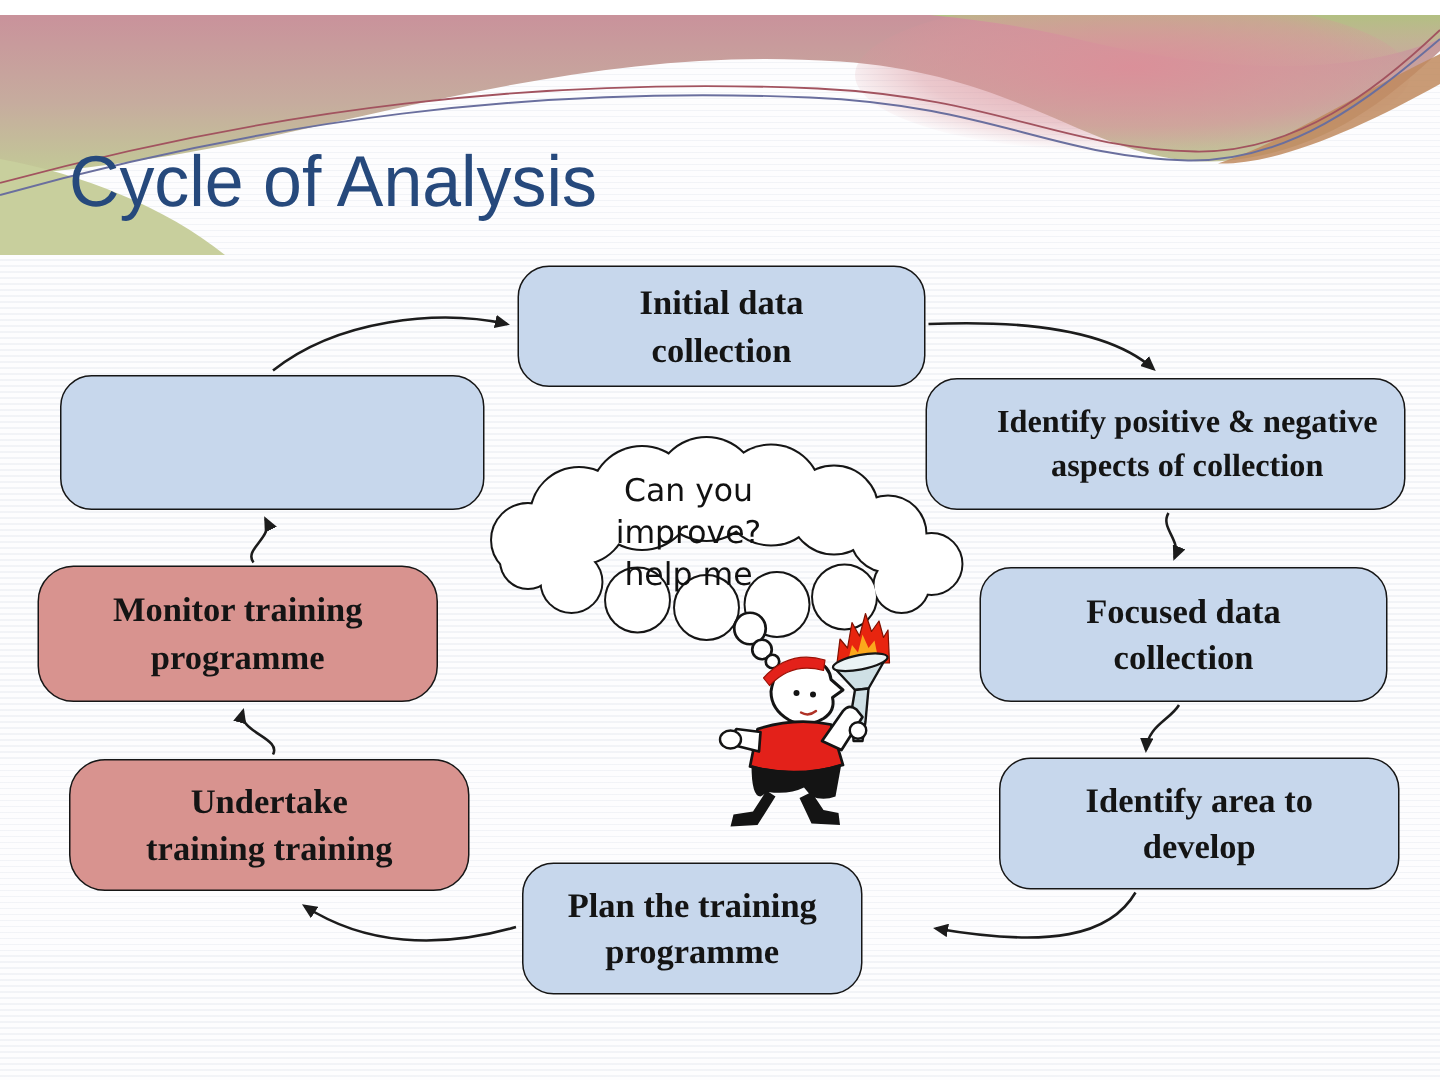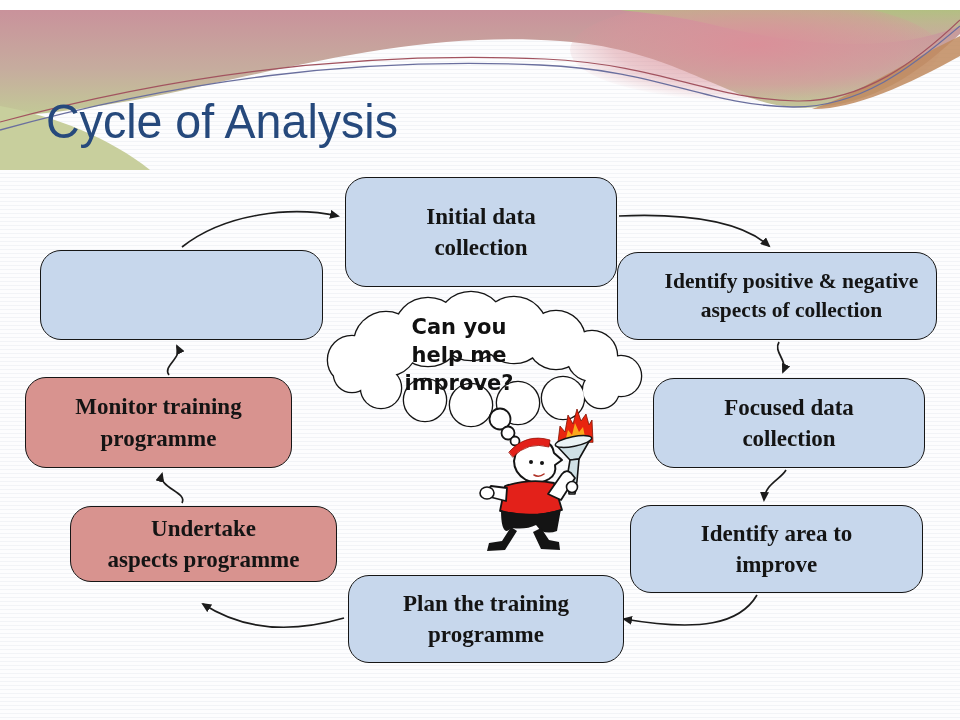--- a/index.html
+++ b/index.html
@@ -28,26 +28,26 @@
     display:flex;flex-direction:column;justify-content:center;align-items:center;
     text-align:center;
     border:1.8px solid var(--box_border,#161616);
     border-radius:21px;
     font-family:"Liberation Serif","DejaVu Serif",serif;
     font-weight:bold;font-size:23px;line-height:1.35;color:#141414;
     padding:2px 6px;
   }
   .box span{display:block;white-space:nowrap;}
   .box.blue{background:var(--blue_box_fill,#C7D7EC);}
-  .box.pink{background:var(--pink_box_fill,#D8938F);}
+  .box.pink{background:var(--pink_box_fill,#D8938F);border-radius:24px;}
   .box.small-text{font-size:21.5px;padding-left:35px;}
   .thought-text{
     position:absolute;left:396px;top:303px;width:126px;
     text-align:center;font-family:"DejaVu Sans",sans-serif;
-    font-weight:bold;font-size:21px;line-height:28px;color:#111111;
+    font-weight:normal;font-size:21px;line-height:28px;color:#111111;
   }
   .thought-text span{display:block;white-space:nowrap;}
 </style>
 </head>
 <body>
 
 <div class="slide">
 
   <svg class="banner" width="960" height="160" viewBox="0 0 960 160" aria-hidden="true">
     <defs>
@@ -154,52 +154,52 @@
       <path d="M541,518 L549,530 L559,532 L560,540 L541,539 L533,522 Z" fill="#141414"></path>
       <path d="M548,484 L562,464 Q566,459 571,463 L575,468 L561,490 Z" fill="#FFFFFF" stroke="#141414" stroke-width="1.8"></path>
       <circle cx="572" cy="477" r="5.5" fill="#FFFFFF" stroke="#141414" stroke-width="1.6"></circle>
       <path d="M507,478 L491,476 Q486,481 490,487 L506,491 Z" fill="#FFFFFF" stroke="#141414" stroke-width="1.8"></path>
       <ellipse cx="487" cy="483" rx="7" ry="6" fill="#FFFFFF" stroke="#141414" stroke-width="1.6"></ellipse>
     </g>
   </svg>
 
   <div class="thought-text">
     <span>Can you</span>
+    <span>improve?</span>
     <span>help me</span>
-    <span>improve?</span>
-  </div>
-
-  <div class="box blue" style="left:345px;top:167px;width:272px;height:110px">
+  </div>
+
+  <div class="box blue" style="left:345px;top:167px;width:272px;height:81px">
     <span>Initial data</span>
     <span>collection</span>
   </div>
 
   <div class="box blue small-text" style="left:617px;top:242px;width:320px;height:88px">
     <span>Identify positive &amp; negative</span>
     <span>aspects of collection</span>
   </div>
 
   <div class="box blue" style="left:653px;top:368px;width:272px;height:90px">
     <span>Focused data</span>
     <span>collection</span>
   </div>
 
-  <div class="box blue" style="left:630px;top:495px;width:293px;height:88px">
+  <div class="box blue" style="left:666px;top:495px;width:267px;height:88px">
     <span>Identify area to</span>
-    <span>improve</span>
-  </div>
-
-  <div class="box blue" style="left:348px;top:565px;width:276px;height:88px">
+    <span>develop</span>
+  </div>
+
+  <div class="box blue" style="left:348px;top:565px;width:227px;height:88px">
     <span>Plan the training</span>
     <span>programme</span>
   </div>
 
-  <div class="box pink" style="left:70px;top:496px;width:267px;height:76px">
+  <div class="box pink" style="left:46px;top:496px;width:267px;height:88px">
     <span>Undertake</span>
-    <span>aspects programme</span>
+    <span>training training</span>
   </div>
 
   <div class="box pink" style="left:25px;top:367px;width:267px;height:91px">
     <span>Monitor training</span>
     <span>programme</span>
   </div>
 
   <div class="box blue" style="left:40px;top:240px;width:283px;height:90px">
   </div>
 

